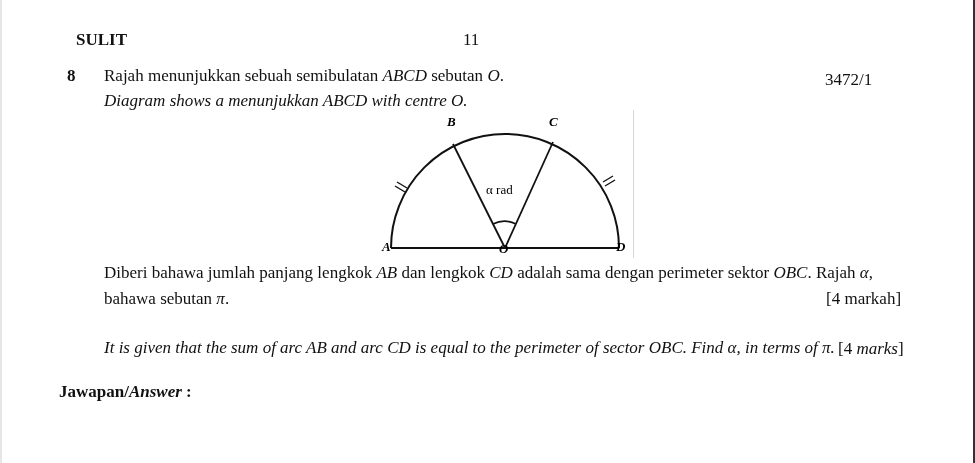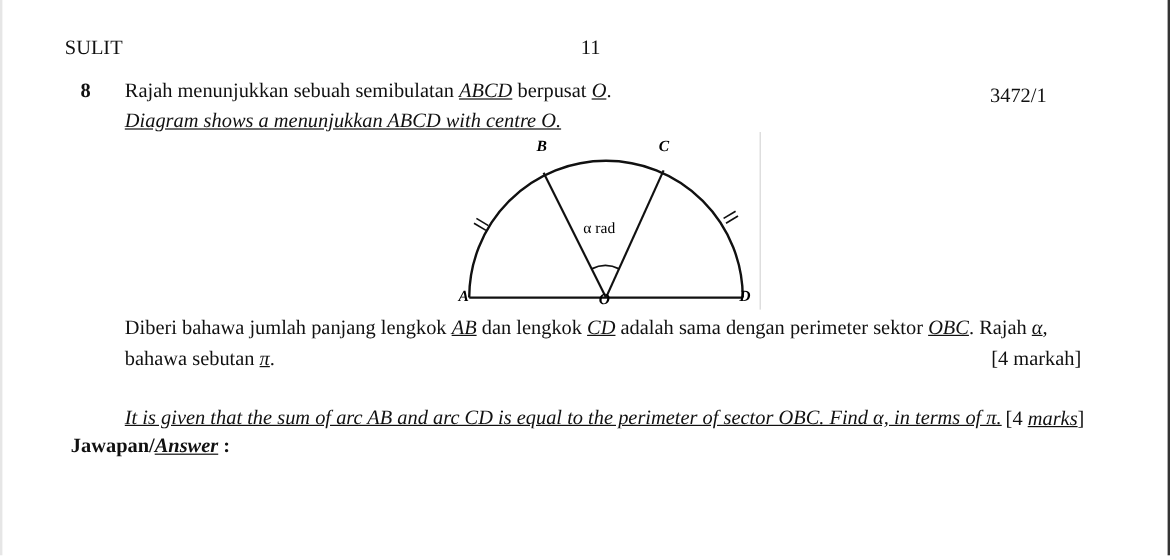--- a/index.html
+++ b/index.html
@@ -6,38 +6,38 @@
   body {
     width: 975px; height: 463px; background: #ffffff; position: relative; overflow: hidden;
     font-family: "Liberation Serif", "DejaVu Serif", serif; color: #111;
   }
   .left-edge { position: absolute; left: 0; top: 0; width: 2px; height: 463px; background: #e6e6e6; }
   .right-edge { position: absolute; left: 973px; top: 0; width: 2px; height: 463px; background: #333; }
   .abs { position: absolute; white-space: nowrap; }
   .hdr { top: 30px; font-size: 17px; }
   .q { font-size: 17px; }
   .bold { font-weight: bold; }
-  .it { font-style: italic; text-decoration: underline; }
+  .it { font-style: italic; }
   .diagram { position: absolute; left: 362px; top: 106px; width: 272px; height: 152px; }
   .diagram .frame { position: absolute; right: 0; top: 4px; width: 1px; height: 148px; background: #d6d6d6; }
   svg text { font-family: "Liberation Serif", "DejaVu Serif", serif; }
 </style>
 </head>
 <body>
 
 <div class="left-edge"></div>
 <div class="right-edge"></div>
 
-<div class="abs hdr" style="left:54px;">SULIT</div>
-<div class="abs hdr" style="left:463px;margin-left:21px;">11</div>
+<div class="abs hdr" style="left:76px;font-weight:bold;">SULIT</div>
+<div class="abs hdr" style="left:463px;">11</div>
 <div class="abs hdr" style="left:825px;margin-top:40px;">3472/1</div>
 
 <div class="abs q bold" style="left:67px; top:66px;">8</div>
 <div class="abs q" style="left:104px; top:66px;">
-  <span>Rajah  menunjukkan sebuah semibulatan </span><span class="it">ABCD</span><span> berpusat </span><span class="it">O</span><span>.</span>
+  <span>Rajah  menunjukkan sebuah semibulatan </span><span class="it">ABCD</span><span> sebutan </span><span class="it">O</span><span>.</span>
 </div>
 <div class="abs q it" style="left:104px; top:91px;">Diagram shows a menunjukkan ABCD with centre O.</div>
 
 <div class="diagram">
   <div class="frame"></div>
   <svg width="272" height="152" viewBox="0 0 272 152">
 
     <path d="M 29 142 A 114 114 0 0 1 257 142" fill="none" stroke="#111" stroke-width="2"></path>
     <line x1="29" y1="142" x2="257" y2="142" stroke="#111" stroke-width="2"></line>
     <line x1="143" y1="142" x2="91" y2="38" stroke="#111" stroke-width="1.8"></line>
@@ -69,15 +69,15 @@
 <div class="abs q" style="left:104px; top:289px;">
   <span>bahawa sebutan </span><span class="it">π</span><span>.</span>
 </div>
 <div class="abs q" style="left:826px; top:289px;text-align:center;">[4 markah]</div>
 
 <div class="abs q it" style="left:104px; top:314px;margin-top:24px;">It is given that the sum of arc AB and arc CD is equal to the perimeter of sector OBC. Find α, in terms of π.</div>
 <div class="abs q" style="left:838px; top:339px;text-align:right;">
   <span>[4 </span><span class="it">marks</span><span>]</span>
 </div>
 
-<div class="abs q bold" style="left:59px; top:362px;">
+<div class="abs q bold" style="left:59px; top:382px;">
   <span>Jawapan/</span><span class="it">Answer</span><span> :</span>
 </div>
 
 </body></html>

